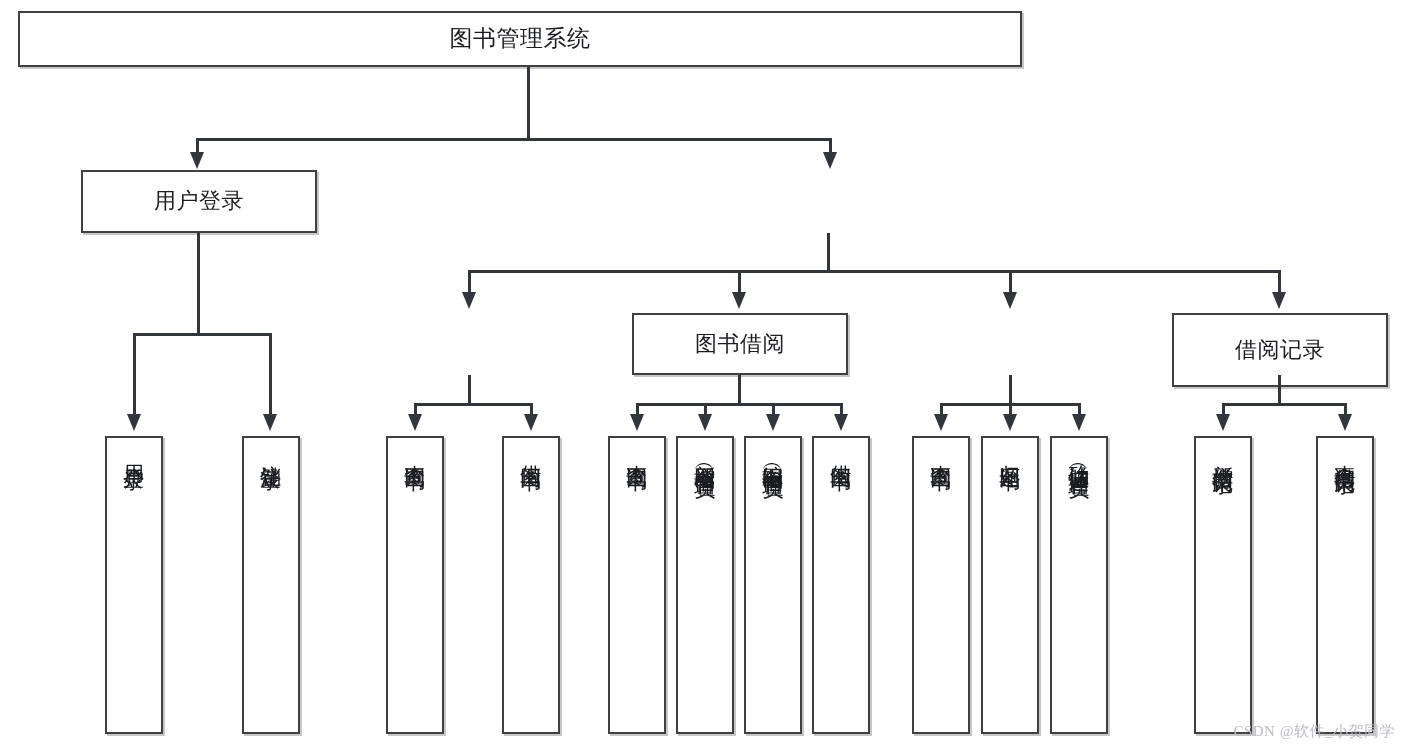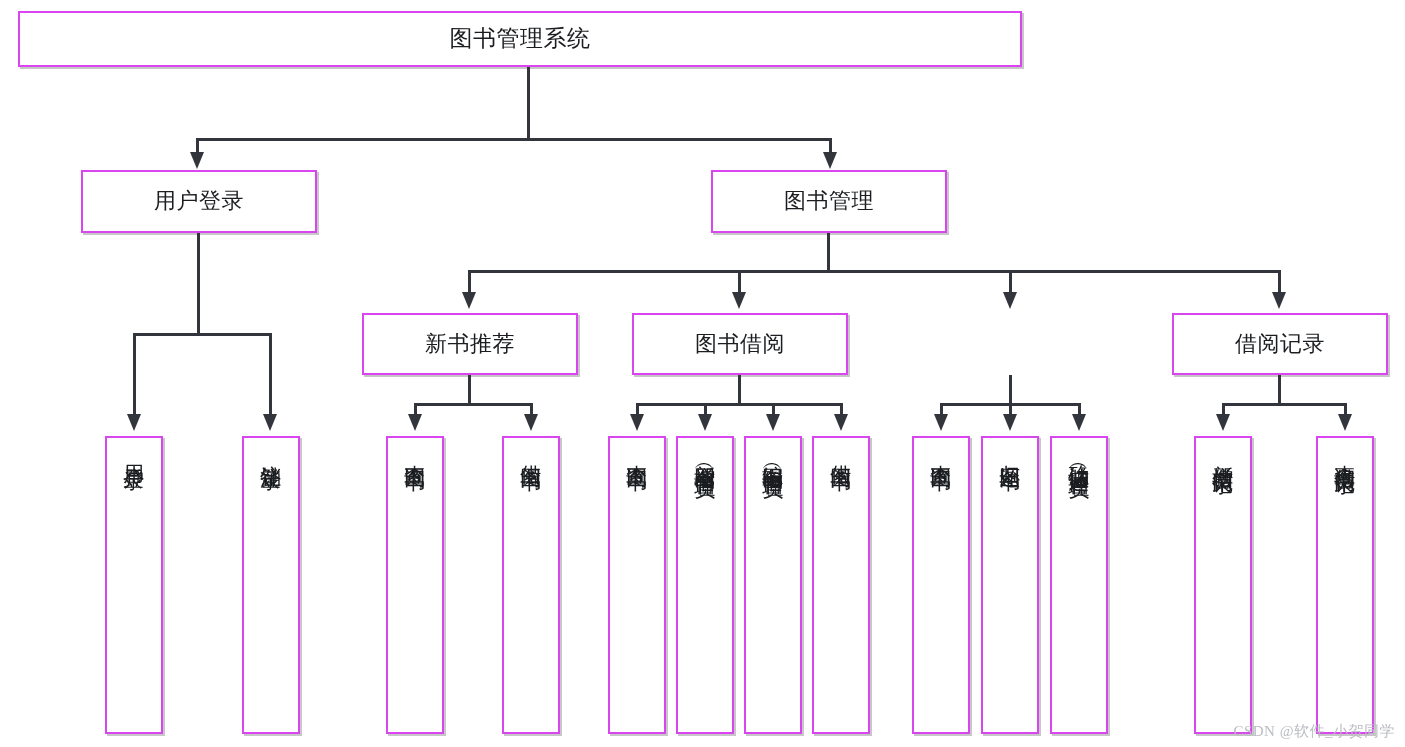--- a/index.html
+++ b/index.html
@@ -11,21 +11,21 @@
     overflow:hidden;
     position:relative;
   }
   #canvas{position:absolute;left:0;top:0;width:1405px;height:747px;}
 
   
   .node{
     position:absolute;
     box-sizing:border-box;
     background:#ffffff;
-    border:2px solid #d946ef;
+    border:2px solid #404040;
     box-shadow:2px 2px 0 0 rgba(0,0,0,0.22);
     display:flex;
     align-items:center;
     justify-content:center;
     color:#1b1d20;
     letter-spacing:0.5px;
   }
   .node .label{
     display:block;
     white-space:nowrap;
@@ -90,23 +90,20 @@
 
   <div class="conn v" style="left:196px;top:138px;width:3px;height:18px;"></div>
   <div class="arrow" style="left:190px;top:152px;"></div>
   <div class="conn v" style="left:829px;top:138px;width:3px;height:18px;"></div>
   <div class="arrow" style="left:823px;top:152px;"></div>
 
   <div class="node h-node" style="left:81px;top:170px;width:236px;height:63px;">
     <span class="label">用户登录</span>
   </div>
 
-  <div class="node h-node" style="left:711px;top:170px;width:236px;height:63px;">
-    <span class="label">图书管理</span>
-  </div>
 
   <div class="conn v" style="left:197px;top:233px;width:3px;height:102px;"></div>
   <div class="conn h" style="left:133px;top:333px;width:139px;height:3px;"></div>
   <div class="conn v" style="left:133px;top:333px;width:3px;height:85px;"></div>
   <div class="arrow" style="left:127px;top:414px;"></div>
   <div class="conn v" style="left:269px;top:333px;width:3px;height:85px;"></div>
   <div class="arrow" style="left:263px;top:414px;"></div>
 
   <div class="conn v" style="left:827px;top:233px;width:3px;height:40px;"></div>
   <div class="conn h" style="left:468px;top:270px;width:813px;height:3px;"></div>
@@ -116,27 +113,24 @@
 
   <div class="conn v" style="left:738px;top:270px;width:3px;height:25px;"></div>
   <div class="arrow" style="left:732px;top:292px;"></div>
 
   <div class="conn v" style="left:1009px;top:270px;width:3px;height:25px;"></div>
   <div class="arrow" style="left:1003px;top:292px;"></div>
 
   <div class="conn v" style="left:1278px;top:270px;width:3px;height:25px;"></div>
   <div class="arrow" style="left:1272px;top:292px;"></div>
 
-  <div class="node h-node" style="left:362px;top:313px;width:216px;height:62px;">
-    <span class="label">新书推荐</span>
-  </div>
   <div class="node h-node" style="left:632px;top:313px;width:216px;height:62px;">
     <span class="label">图书借阅</span>
   </div>
-  <div class="node h-node" style="left:1172px;top:313px;width:216px;height:62px;">
+  <div class="node h-node" style="left:1172px;top:313px;width:216px;height:74px;">
     <span class="label">借阅记录</span>
   </div>
 
   <div class="conn v" style="left:468px;top:375px;width:3px;height:30px;"></div>
   <div class="conn h" style="left:414px;top:403px;width:119px;height:3px;"></div>
   <div class="conn v" style="left:414px;top:403px;width:3px;height:15px;"></div>
   <div class="arrow" style="left:408px;top:414px;"></div>
   <div class="conn v" style="left:530px;top:403px;width:3px;height:15px;"></div>
   <div class="arrow" style="left:524px;top:414px;"></div>
 

